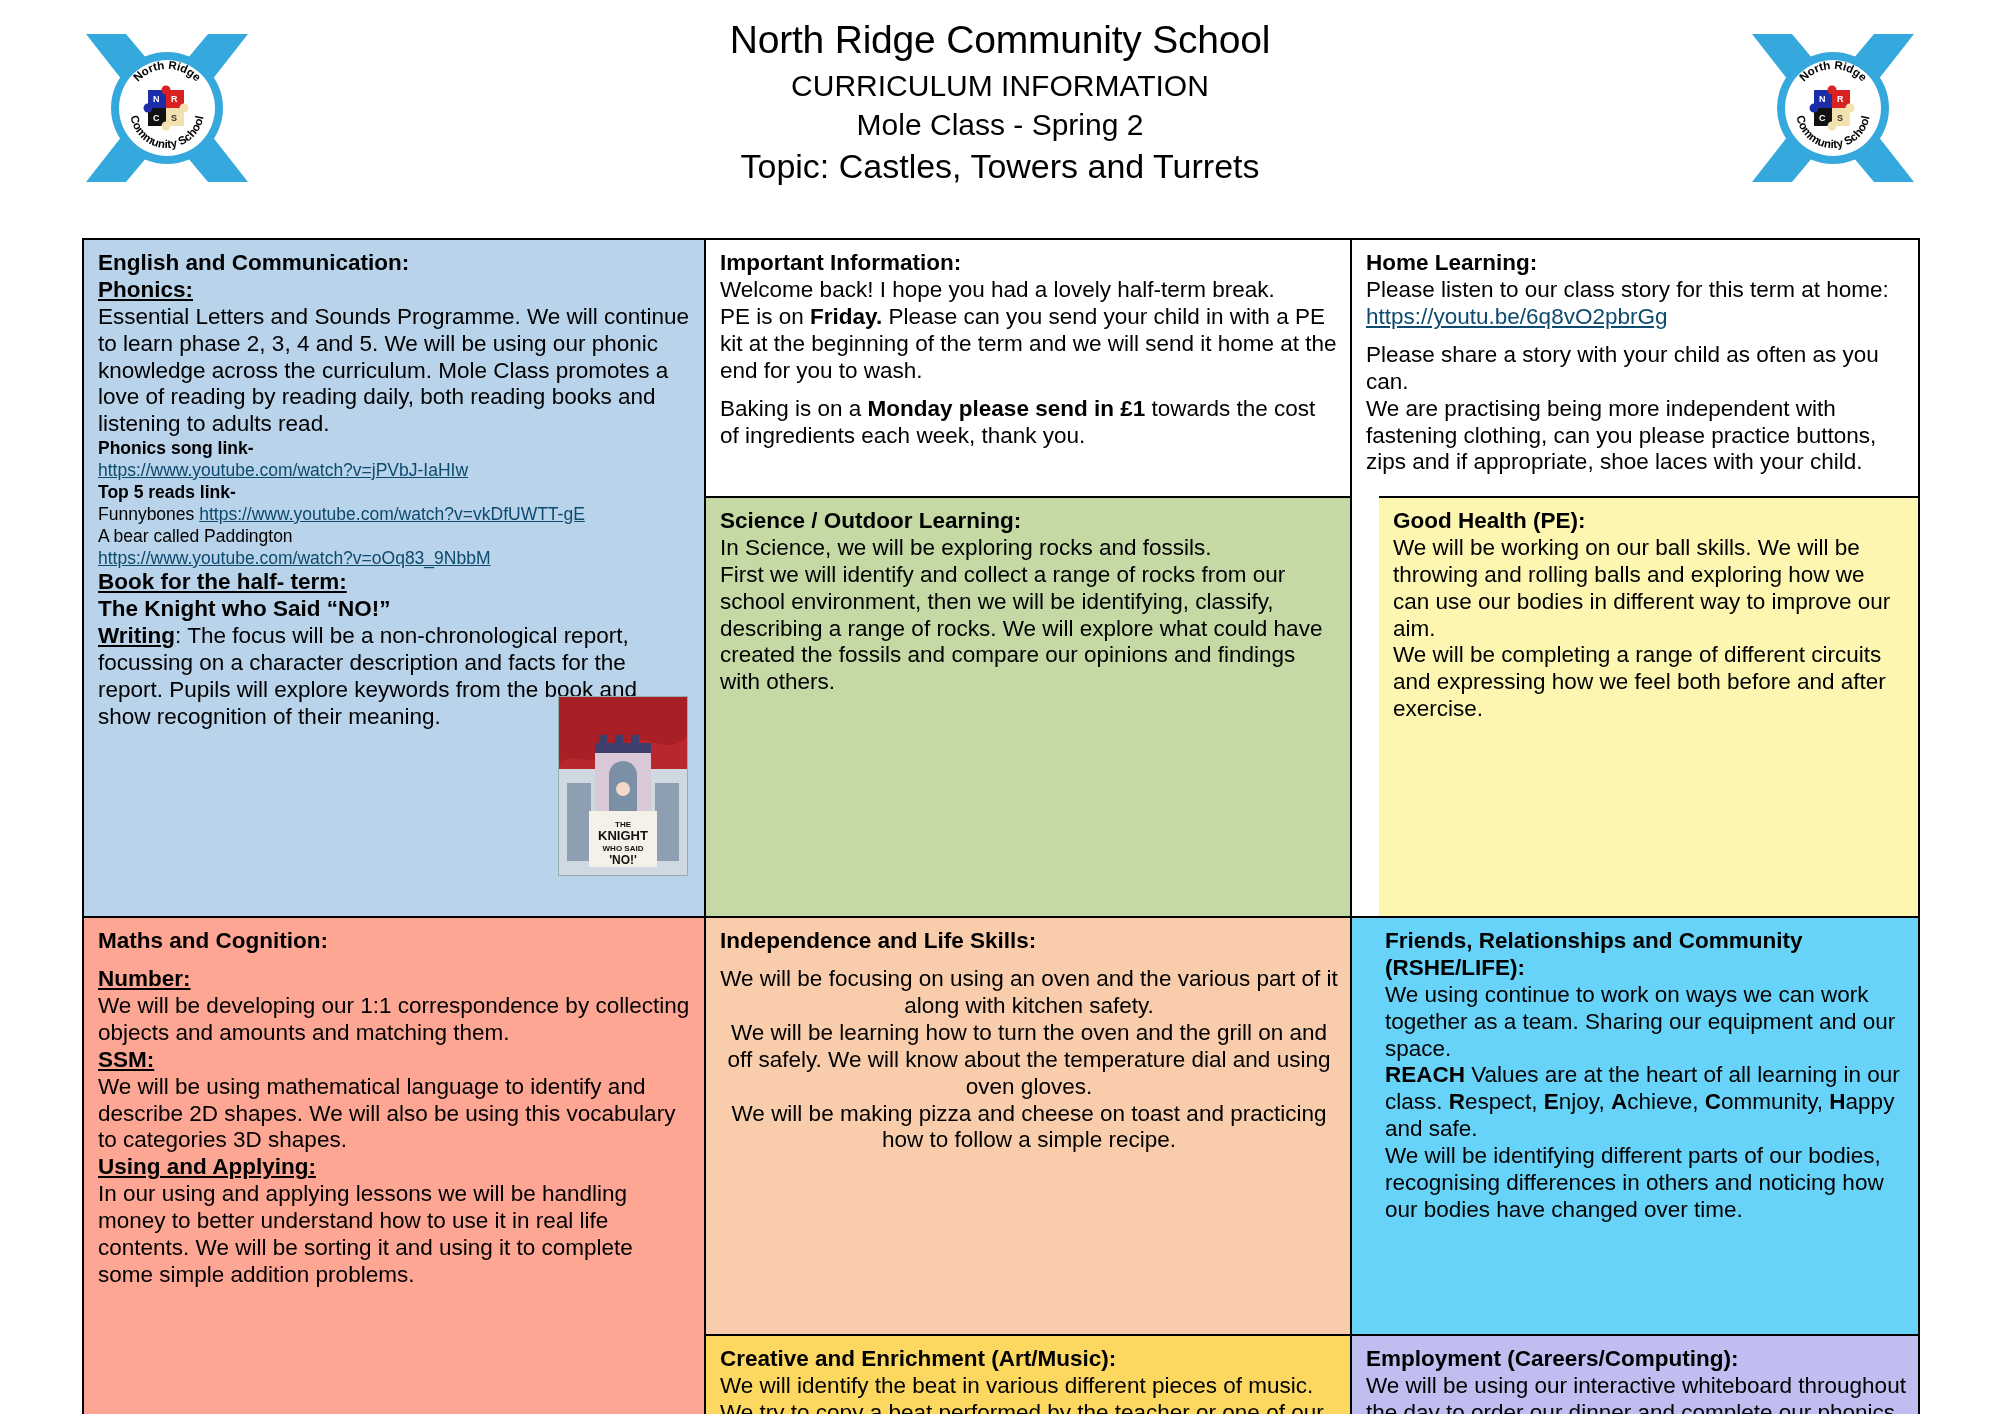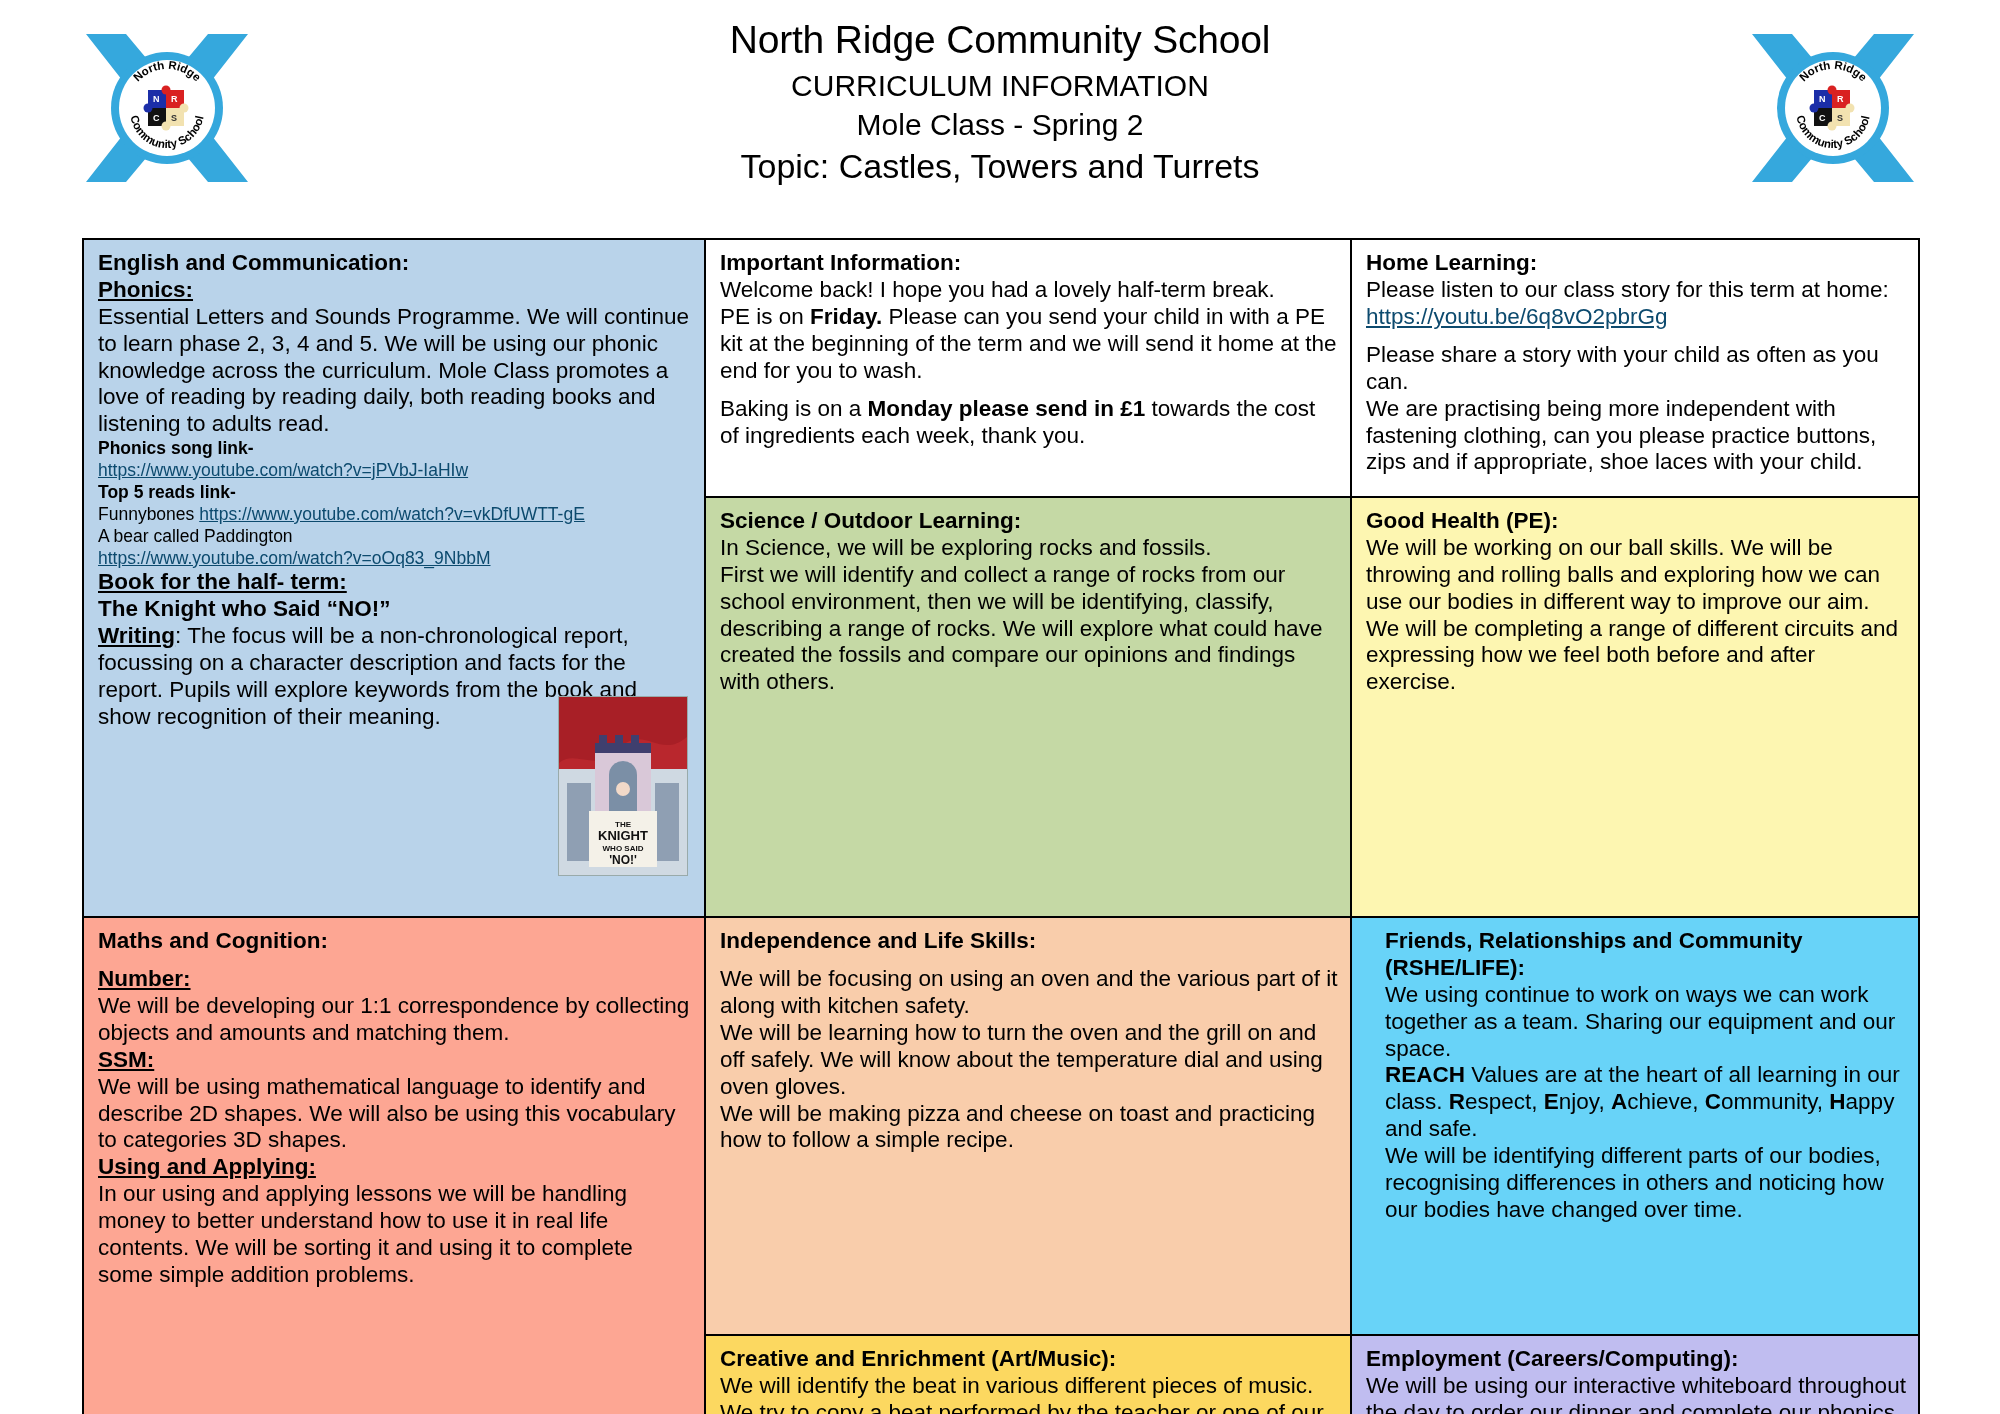--- a/index.html
+++ b/index.html
@@ -87,21 +87,21 @@
   .c-maths   { background: #fda693; height: 672px; border-top: 2px solid #000; }
 
   
   .c-important { background: #ffffff; height: 256px; }
   .c-science   { background: #c5d9a5; height: 420px; border-top: 2px solid #000; }
   .c-indep     { background: #f9cdab; height: 418px; border-top: 2px solid #000; }
   .c-creative  { background: #fcd860; height: 254px; border-top: 2px solid #000; }
 
   
   .c-home   { background: #ffffff; height: 256px; }
-  .c-health { background: #fdf6b1; height: 420px; border-top: 2px solid #000; }
+  .c-health { background: #fdf6b1; height: 420px; border-top: 2px solid #000; margin-left: 27px; }
   .c-rshe   { background: #68d3f8; height: 418px; border-top: 2px solid #000; padding-left: 33px; }
   .c-employ { background: #c0bdf0; height: 254px; border-top: 2px solid #000; }
 
   .spacer-line { height: 0.5em; }
 
   
   .book-cover {
     position: absolute;
     right: 16px;
     bottom: 40px;
@@ -261,21 +261,21 @@
 
       <div class="cell c-science">
         <div class="ttl">Science / Outdoor Learning:</div>
         <div style="white-space: pre-line;">In Science, we will be exploring rocks and fossils.
 First we will identify and collect a range of rocks from our school environment, then we will be identifying, classify, describing a range of rocks. We will explore what could have created the fossils and compare our opinions and findings with others.</div>
       </div>
 
       <div class="cell c-indep">
         <div class="ttl">Independence and Life Skills:</div>
         <div class="spacer-line"></div>
-        <div style="white-space: pre-line;">We will be focusing on using an oven and the various part of it along with kitchen safety.
+        <div style="white-space: pre-line; text-align: center;">We will be focusing on using an oven and the various part of it along with kitchen safety.
 We will be learning how to turn the oven and the grill on and off safely. We will know about the temperature dial and using oven gloves.
 We will be making pizza and cheese on toast and practicing how to follow a simple recipe.</div>
       </div>
 
       <div class="cell c-creative">
         <div class="ttl">Creative and Enrichment (Art/Music):</div>
         <div>We will identify the beat in various different pieces of music. We try to copy a beat performed by the teacher or one of our friends. Then we will practice playing a chosen instrument quickly/slowly and quietly/loudly.</div>
       </div>
     </div>
 

